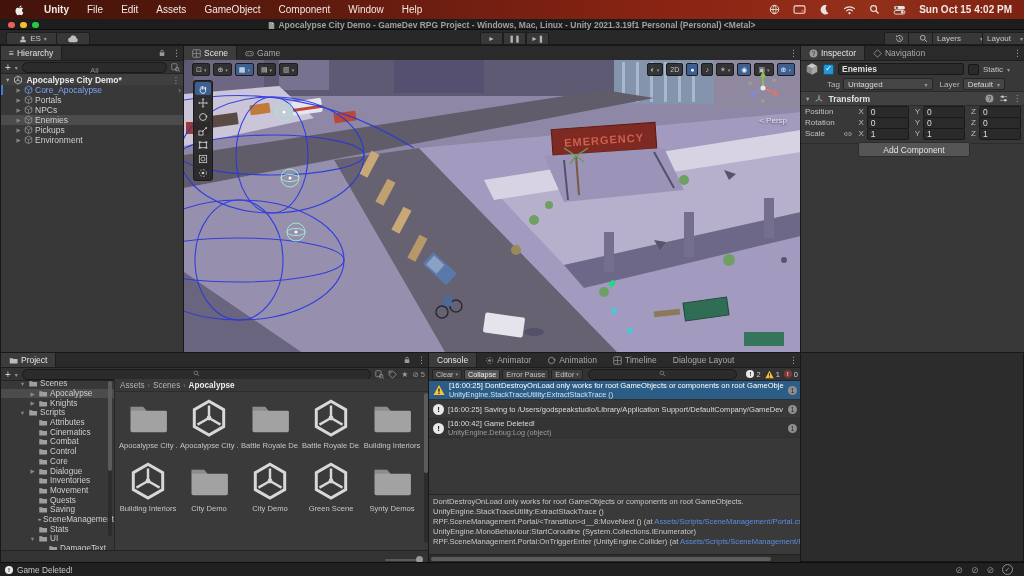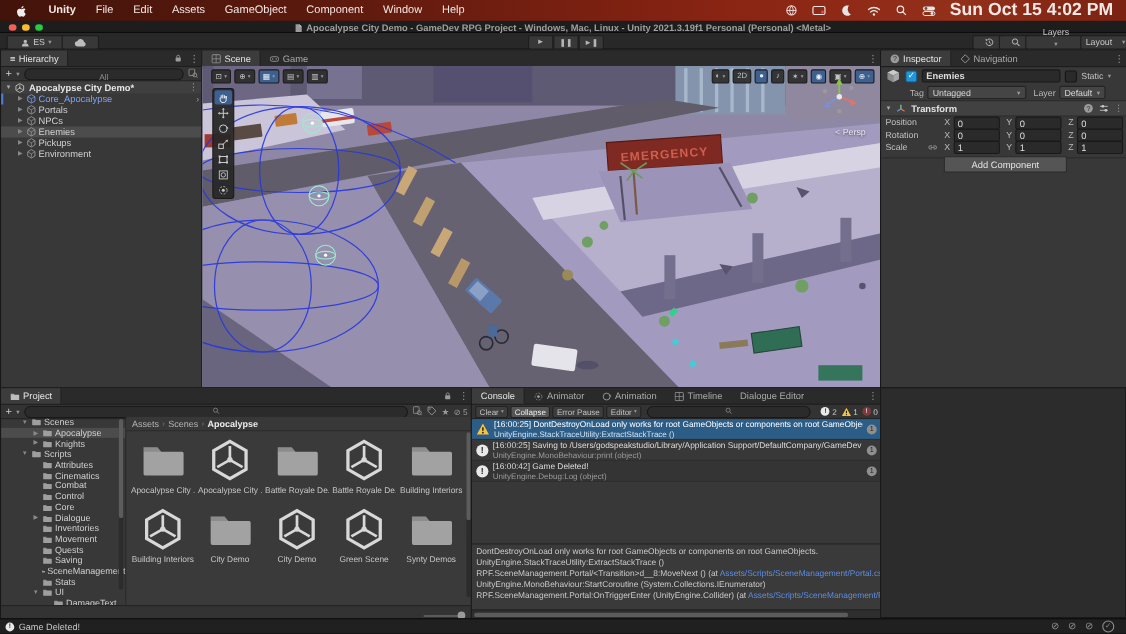--- a/index.html
+++ b/index.html
@@ -10,21 +10,21 @@
   svg.ic{display:inline-block;vertical-align:middle;}
 
   
   #menubar{left:0;top:0;width:1024px;height:19px;
     background:linear-gradient(90deg,#42130a 0%,#5e1a0e 30%,#8a2413 65%,#93301a 85%,#7c2212 100%);
     display:flex;align-items:center;font-size:10px;color:#f3e8e4;}
   #menubar .mi{padding:0 9px;font-weight:bold;}
   #menubar .apple{padding:0 10px 0 14px;display:flex;align-items:center;}
   #menubar-right{margin-left:auto;display:flex;align-items:center;gap:13px;padding-right:12px;}
   #menubar-right .sysico{display:flex;align-items:center;opacity:.95;}
-  #clock{font-weight:bold;font-size:16px;}
+  #clock{font-weight:bold;font-size:10px;}
 
   
   #titlebar{left:0;top:19px;width:1024px;height:11px;background:#1d1d1d;border-bottom:1px solid #0c0c0c;}
   .tl{position:absolute;top:2.5px;width:6.5px;height:6.5px;border-radius:50%;}
   #titlebar .t-title{position:absolute;left:0;right:0;top:1px;text-align:center;
      font-size:8.5px;font-weight:bold;color:#9f9f9f;white-space:nowrap;}
 
   
   #unitybar{left:0;top:30px;width:1024px;height:15px;background:#282828;border-bottom:1px solid #171717;}
   .tbtn{position:absolute;top:2px;height:11px;background:#383838;border:1px solid #1d1d1d;border-radius:2px;
@@ -385,21 +385,21 @@
     <div class="tbtn" style="left:884px;width:20px;">
       <svg class="ic" width="9" height="9" style="color:#bbb">
           <use href="#i-history"></use>
         </svg>
     </div>
     <div class="tbtn" style="left:908px;width:20px;">
       <svg class="ic" width="9" height="9" style="color:#bbb">
           <use href="#i-search"></use>
         </svg>
     </div>
-    <div class="tbtn" style="left:932px;width:46px;justify-content:flex-end;flex-direction:column;">
+    <div class="tbtn" style="left:932px;width:46px;justify-content:space-between;">
       <span>Layers</span>
         <span class="caret">▾</span>
     </div>
     <div class="tbtn" style="left:982px;width:36px;justify-content:space-between;">
       <span>Layout</span>
         <span class="caret">▾</span>
     </div>
   </div>
 
   <div id="hierarchy" class="panel">
@@ -1035,21 +1035,21 @@
           </svg>
           <span>Animation</span>
         </div>
         <div class="tab">
           <svg class="ic" width="9" height="9" style="color:#9d9d9d">
             <use href="#i-sceneglyph"></use>
           </svg>
           <span>Timeline</span>
         </div>
         <div class="tab">
-          <span>Dialogue Editor</span>
+          <span>Dialogue Layout</span>
         </div>
         <div class="spacer"></div>
         <div class="bar-ico">⋮</div>
       </div>
     <div id="con-toolbar">
       <span style="display:flex;gap:2px;">
           <div class="cbtn">
             <span>Clear</span>
             <span style="font-size:5px;color:#999;">▾</span>
           </div>
@@ -1094,21 +1094,20 @@
           <span class="lines">
             <div class="l1">[16:00:25] DontDestroyOnLoad only works for root GameObjects or components on root GameObjects.</div>
             <div class="l2">UnityEngine.StackTraceUtility:ExtractStackTrace ()</div>
           </span>
           <span class="badge">1</span>
         </div>
         <div class="entry">
           <span class="bang">!</span>
           <span class="lines">
             <div class="l1">[16:00:25] Saving to /Users/godspeakstudio/Library/Application Support/DefaultCompany/GameDev RPG Project/save</div>
-            <div class="l2">UnityEngine.MonoBehaviour:print (object)</div>
           </span>
           <span class="badge">1</span>
         </div>
         <div class="entry">
           <span class="bang">!</span>
           <span class="lines">
             <div class="l1">[16:00:42] Game Deleted!</div>
             <div class="l2">UnityEngine.Debug:Log (object)</div>
           </span>
           <span class="badge">1</span>

